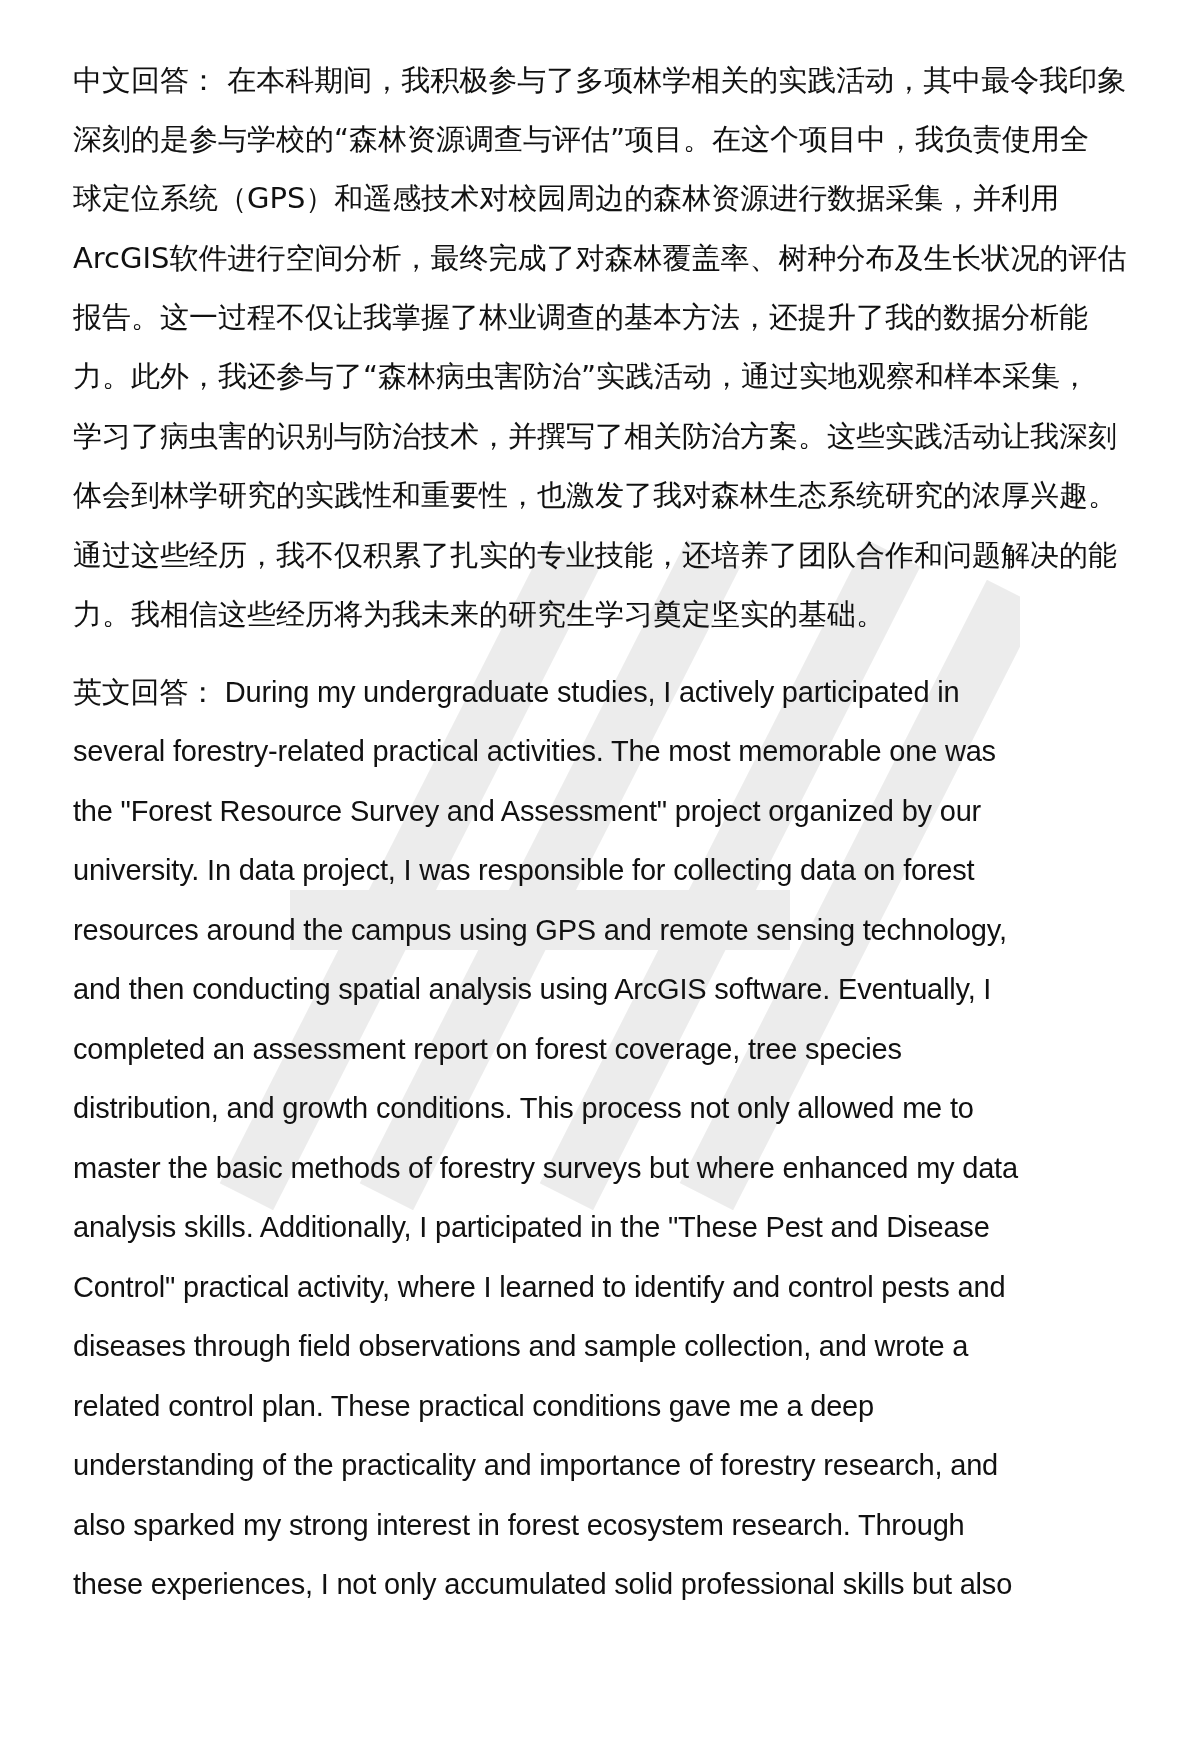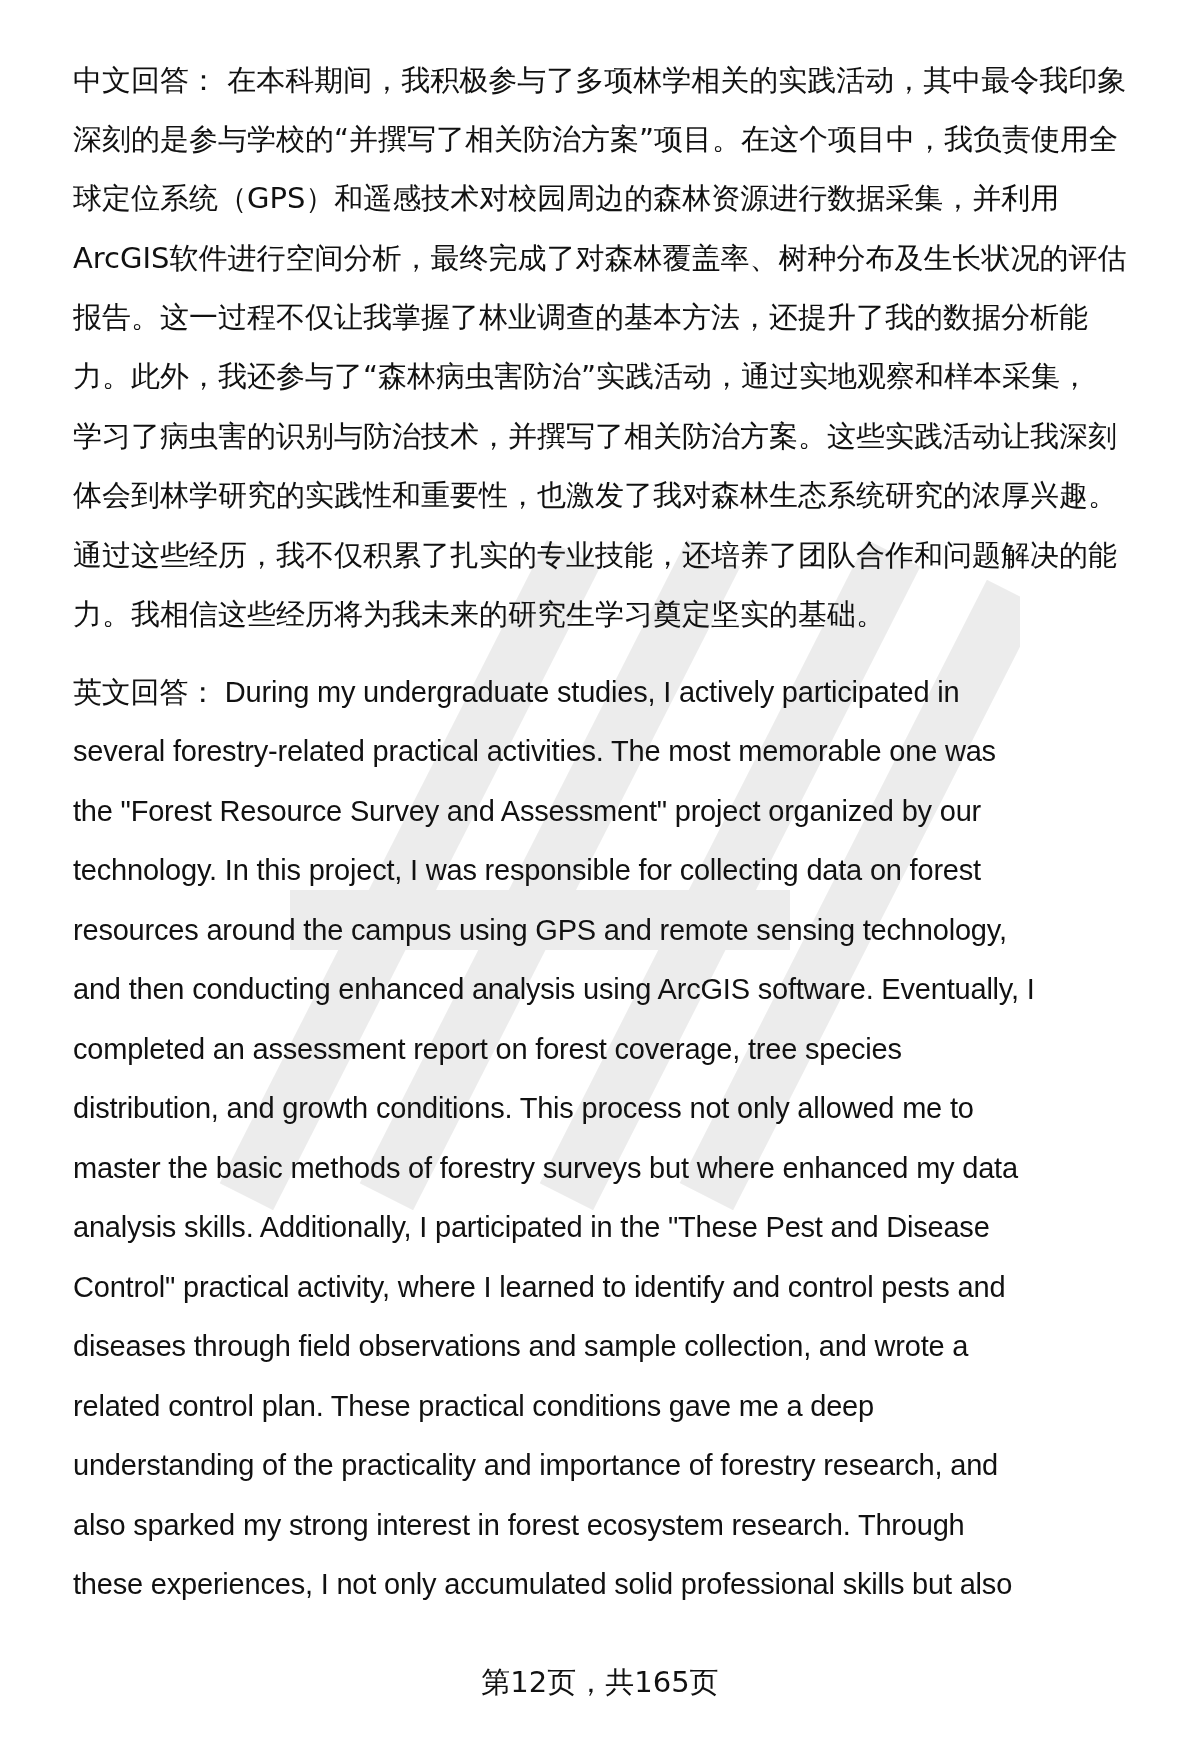--- a/index.html
+++ b/index.html
@@ -30,44 +30,43 @@
       <path d="M60 650 L360 60"></path>
       <path d="M200 650 L500 60"></path>
       <path d="M380 650 L680 60"></path>
       <path d="M520 650 L800 100"></path>
       <path d="M120 400 L560 400"></path>
     </g>
   </svg>
 
   <div>
     <div class="line" style="top:60px">中文回答： 在本科期间，我积极参与了多项林学相关的实践活动，其中最令我印象</div>
-    <div class="line" style="top:119px">深刻的是参与学校的“并撰写了相关防治方案”项目。在这个项目中，我负责使用全</div>
+    <div class="line" style="top:119px">深刻的是参与学校的“森林资源调查与评估”项目。在这个项目中，我负责使用全</div>
     <div class="line" style="top:178px">球定位系统（GPS）和遥感技术对校园周边的森林资源进行数据采集，并利用</div>
     <div class="line" style="top:238px">ArcGIS软件进行空间分析，最终完成了对森林覆盖率、树种分布及生长状况的评估</div>
     <div class="line" style="top:297px">报告。这一过程不仅让我掌握了林业调查的基本方法，还提升了我的数据分析能</div>
     <div class="line" style="top:356px">力。此外，我还参与了“森林病虫害防治”实践活动，通过实地观察和样本采集，</div>
     <div class="line" style="top:416px">学习了病虫害的识别与防治技术，并撰写了相关防治方案。这些实践活动让我深刻</div>
     <div class="line" style="top:475px">体会到林学研究的实践性和重要性，也激发了我对森林生态系统研究的浓厚兴趣。</div>
     <div class="line" style="top:535px">通过这些经历，我不仅积累了扎实的专业技能，还培养了团队合作和问题解决的能</div>
     <div class="line" style="top:594px">力。我相信这些经历将为我未来的研究生学习奠定坚实的基础。</div>
   </div>
 
   <div>
     <div class="line en" style="top:672px">英文回答： During my undergraduate studies, I actively participated in</div>
     <div class="line en" style="top:731px">several forestry-related practical activities. The most memorable one was</div>
     <div class="line en" style="top:791px">the "Forest Resource Survey and Assessment" project organized by our</div>
-    <div class="line en" style="top:850px">technology. In this project, I was responsible for collecting data on forest</div>
+    <div class="line en" style="top:850px">university. In data project, I was responsible for collecting data on forest</div>
     <div class="line en" style="top:910px">resources around the campus using GPS and remote sensing technology,</div>
-    <div class="line en" style="top:969px">and then conducting enhanced analysis using ArcGIS software. Eventually, I</div>
+    <div class="line en" style="top:969px">and then conducting spatial analysis using ArcGIS software. Eventually, I</div>
     <div class="line en" style="top:1029px">completed an assessment report on forest coverage, tree species</div>
     <div class="line en" style="top:1088px">distribution, and growth conditions. This process not only allowed me to</div>
     <div class="line en" style="top:1148px">master the basic methods of forestry surveys but where enhanced my data</div>
     <div class="line en" style="top:1207px">analysis skills. Additionally, I participated in the "These Pest and Disease</div>
     <div class="line en" style="top:1267px">Control" practical activity, where I learned to identify and control pests and</div>
     <div class="line en" style="top:1326px">diseases through field observations and sample collection, and wrote a</div>
     <div class="line en" style="top:1386px">related control plan. These practical conditions gave me a deep</div>
     <div class="line en" style="top:1445px">understanding of the practicality and importance of forestry research, and</div>
     <div class="line en" style="top:1505px">also sparked my strong interest in forest ecosystem research. Through</div>
     <div class="line en" style="top:1564px">these experiences, I not only accumulated solid professional skills but also</div>
   </div>
 
-  <div class="footer">第12页，共165页</div>
 </div>
 
 </body></html>

